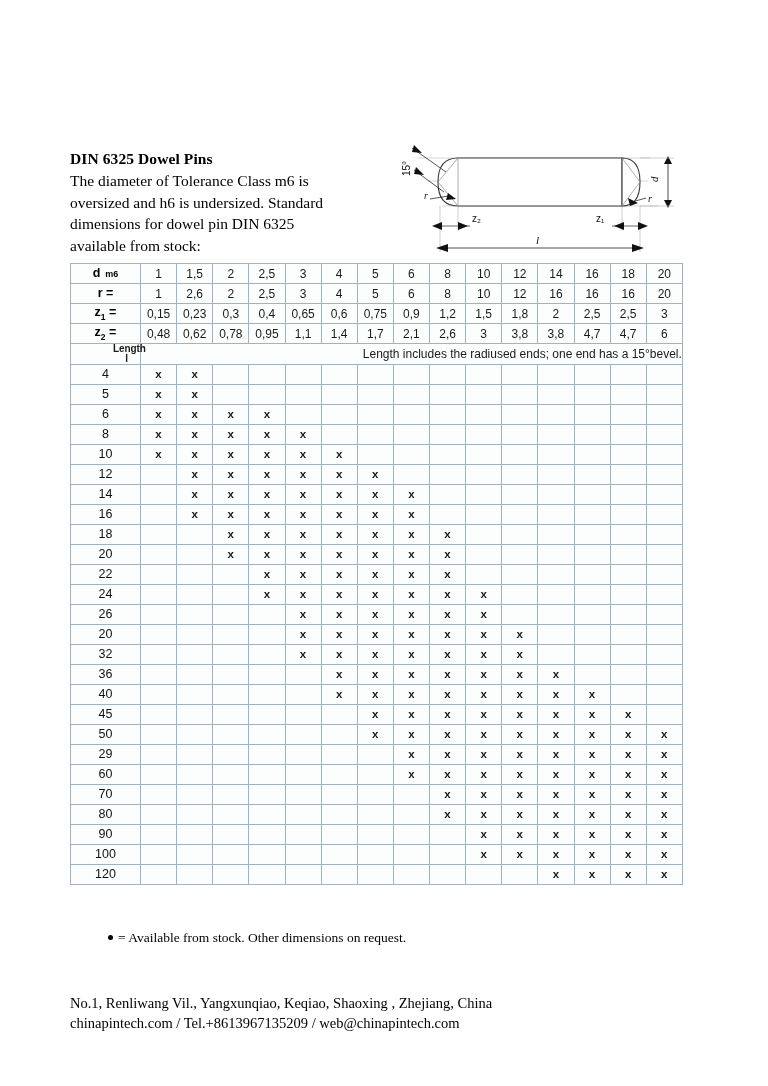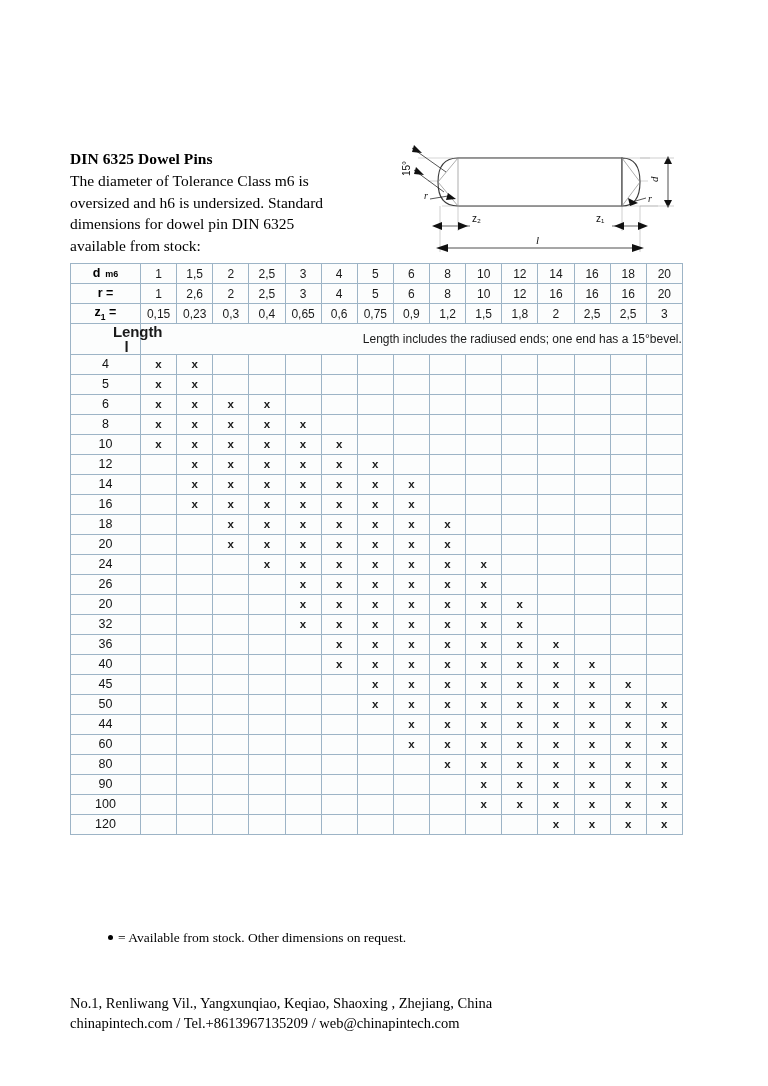--- a/index.html
+++ b/index.html
@@ -87,21 +87,21 @@
     font-weight: bold;
   }
   td.rowhead .m6 {
     font-size: 9px;
     font-weight: bold;
     margin-left: 5px;
     vertical-align: baseline;
   }
   td.lenhead {
     font-weight: bold;
-    font-size: 15px;
+    font-size: 10px;
     letter-spacing: -0.1px;
     padding-left: 42px;
   }
   td.note-cell {
     font-family: "Liberation Sans", sans-serif;
     font-size: 12px;
     text-align: right;
     color: #1a1a1a;
   }
   td.len-val {
@@ -314,20 +314,38 @@
           <td>0,9</td>
           <td>1,2</td>
           <td>1,5</td>
           <td>1,8</td>
           <td>2</td>
           <td>2,5</td>
           <td>2,5</td>
           <td>3</td>
         </tr>
         <tr>
+          <td class="rowhead">z<span class="sub">2</span> =</td>
+          <td>0,48</td>
+          <td>0,62</td>
+          <td>0,78</td>
+          <td>0,95</td>
+          <td>1,1</td>
+          <td>1,4</td>
+          <td>1,7</td>
+          <td>2,1</td>
+          <td>2,6</td>
+          <td>3</td>
+          <td>3,8</td>
+          <td>3,8</td>
+          <td>4,7</td>
+          <td>4,7</td>
+          <td>6</td>
+        </tr>
+        <tr>
           <td class="lenhead">Length l</td>
           <td class="note-cell" colspan="15">Length includes the radiused ends; one end has a 15°bevel.</td>
         </tr>
         <tr>
           <td class="len-val">4</td>
           <td class="mark">x</td>
           <td class="mark">x</td>
           <td class="mark"></td>
           <td class="mark"></td>
           <td class="mark"></td>
@@ -498,20 +516,38 @@
           <td class="mark">x</td>
           <td class="mark">x</td>
           <td class="mark"></td>
           <td class="mark"></td>
           <td class="mark"></td>
           <td class="mark"></td>
           <td class="mark"></td>
           <td class="mark"></td>
         </tr>
         <tr>
+          <td class="len-val">22</td>
+          <td class="mark"></td>
+          <td class="mark"></td>
+          <td class="mark"></td>
+          <td class="mark">x</td>
+          <td class="mark">x</td>
+          <td class="mark">x</td>
+          <td class="mark">x</td>
+          <td class="mark">x</td>
+          <td class="mark">x</td>
+          <td class="mark"></td>
+          <td class="mark"></td>
+          <td class="mark"></td>
+          <td class="mark"></td>
+          <td class="mark"></td>
+          <td class="mark"></td>
+        </tr>
+        <tr>
           <td class="len-val">24</td>
           <td class="mark"></td>
           <td class="mark"></td>
           <td class="mark"></td>
           <td class="mark">x</td>
           <td class="mark">x</td>
           <td class="mark">x</td>
           <td class="mark">x</td>
           <td class="mark">x</td>
           <td class="mark">x</td>
@@ -642,21 +678,21 @@
           <td class="mark">x</td>
           <td class="mark">x</td>
           <td class="mark">x</td>
           <td class="mark">x</td>
           <td class="mark">x</td>
           <td class="mark">x</td>
           <td class="mark">x</td>
           <td class="mark">x</td>
         </tr>
         <tr>
-          <td class="len-val">44</td>
+          <td class="len-val">29</td>
           <td class="mark"></td>
           <td class="mark"></td>
           <td class="mark"></td>
           <td class="mark"></td>
           <td class="mark"></td>
           <td class="mark"></td>
           <td class="mark"></td>
           <td class="mark">x</td>
           <td class="mark">x</td>
           <td class="mark">x</td>
@@ -669,20 +705,38 @@
         <tr>
           <td class="len-val">60</td>
           <td class="mark"></td>
           <td class="mark"></td>
           <td class="mark"></td>
           <td class="mark"></td>
           <td class="mark"></td>
           <td class="mark"></td>
           <td class="mark"></td>
           <td class="mark">x</td>
+          <td class="mark">x</td>
+          <td class="mark">x</td>
+          <td class="mark">x</td>
+          <td class="mark">x</td>
+          <td class="mark">x</td>
+          <td class="mark">x</td>
+          <td class="mark">x</td>
+        </tr>
+        <tr>
+          <td class="len-val">70</td>
+          <td class="mark"></td>
+          <td class="mark"></td>
+          <td class="mark"></td>
+          <td class="mark"></td>
+          <td class="mark"></td>
+          <td class="mark"></td>
+          <td class="mark"></td>
+          <td class="mark"></td>
           <td class="mark">x</td>
           <td class="mark">x</td>
           <td class="mark">x</td>
           <td class="mark">x</td>
           <td class="mark">x</td>
           <td class="mark">x</td>
           <td class="mark">x</td>
         </tr>
         <tr>
           <td class="len-val">80</td>

